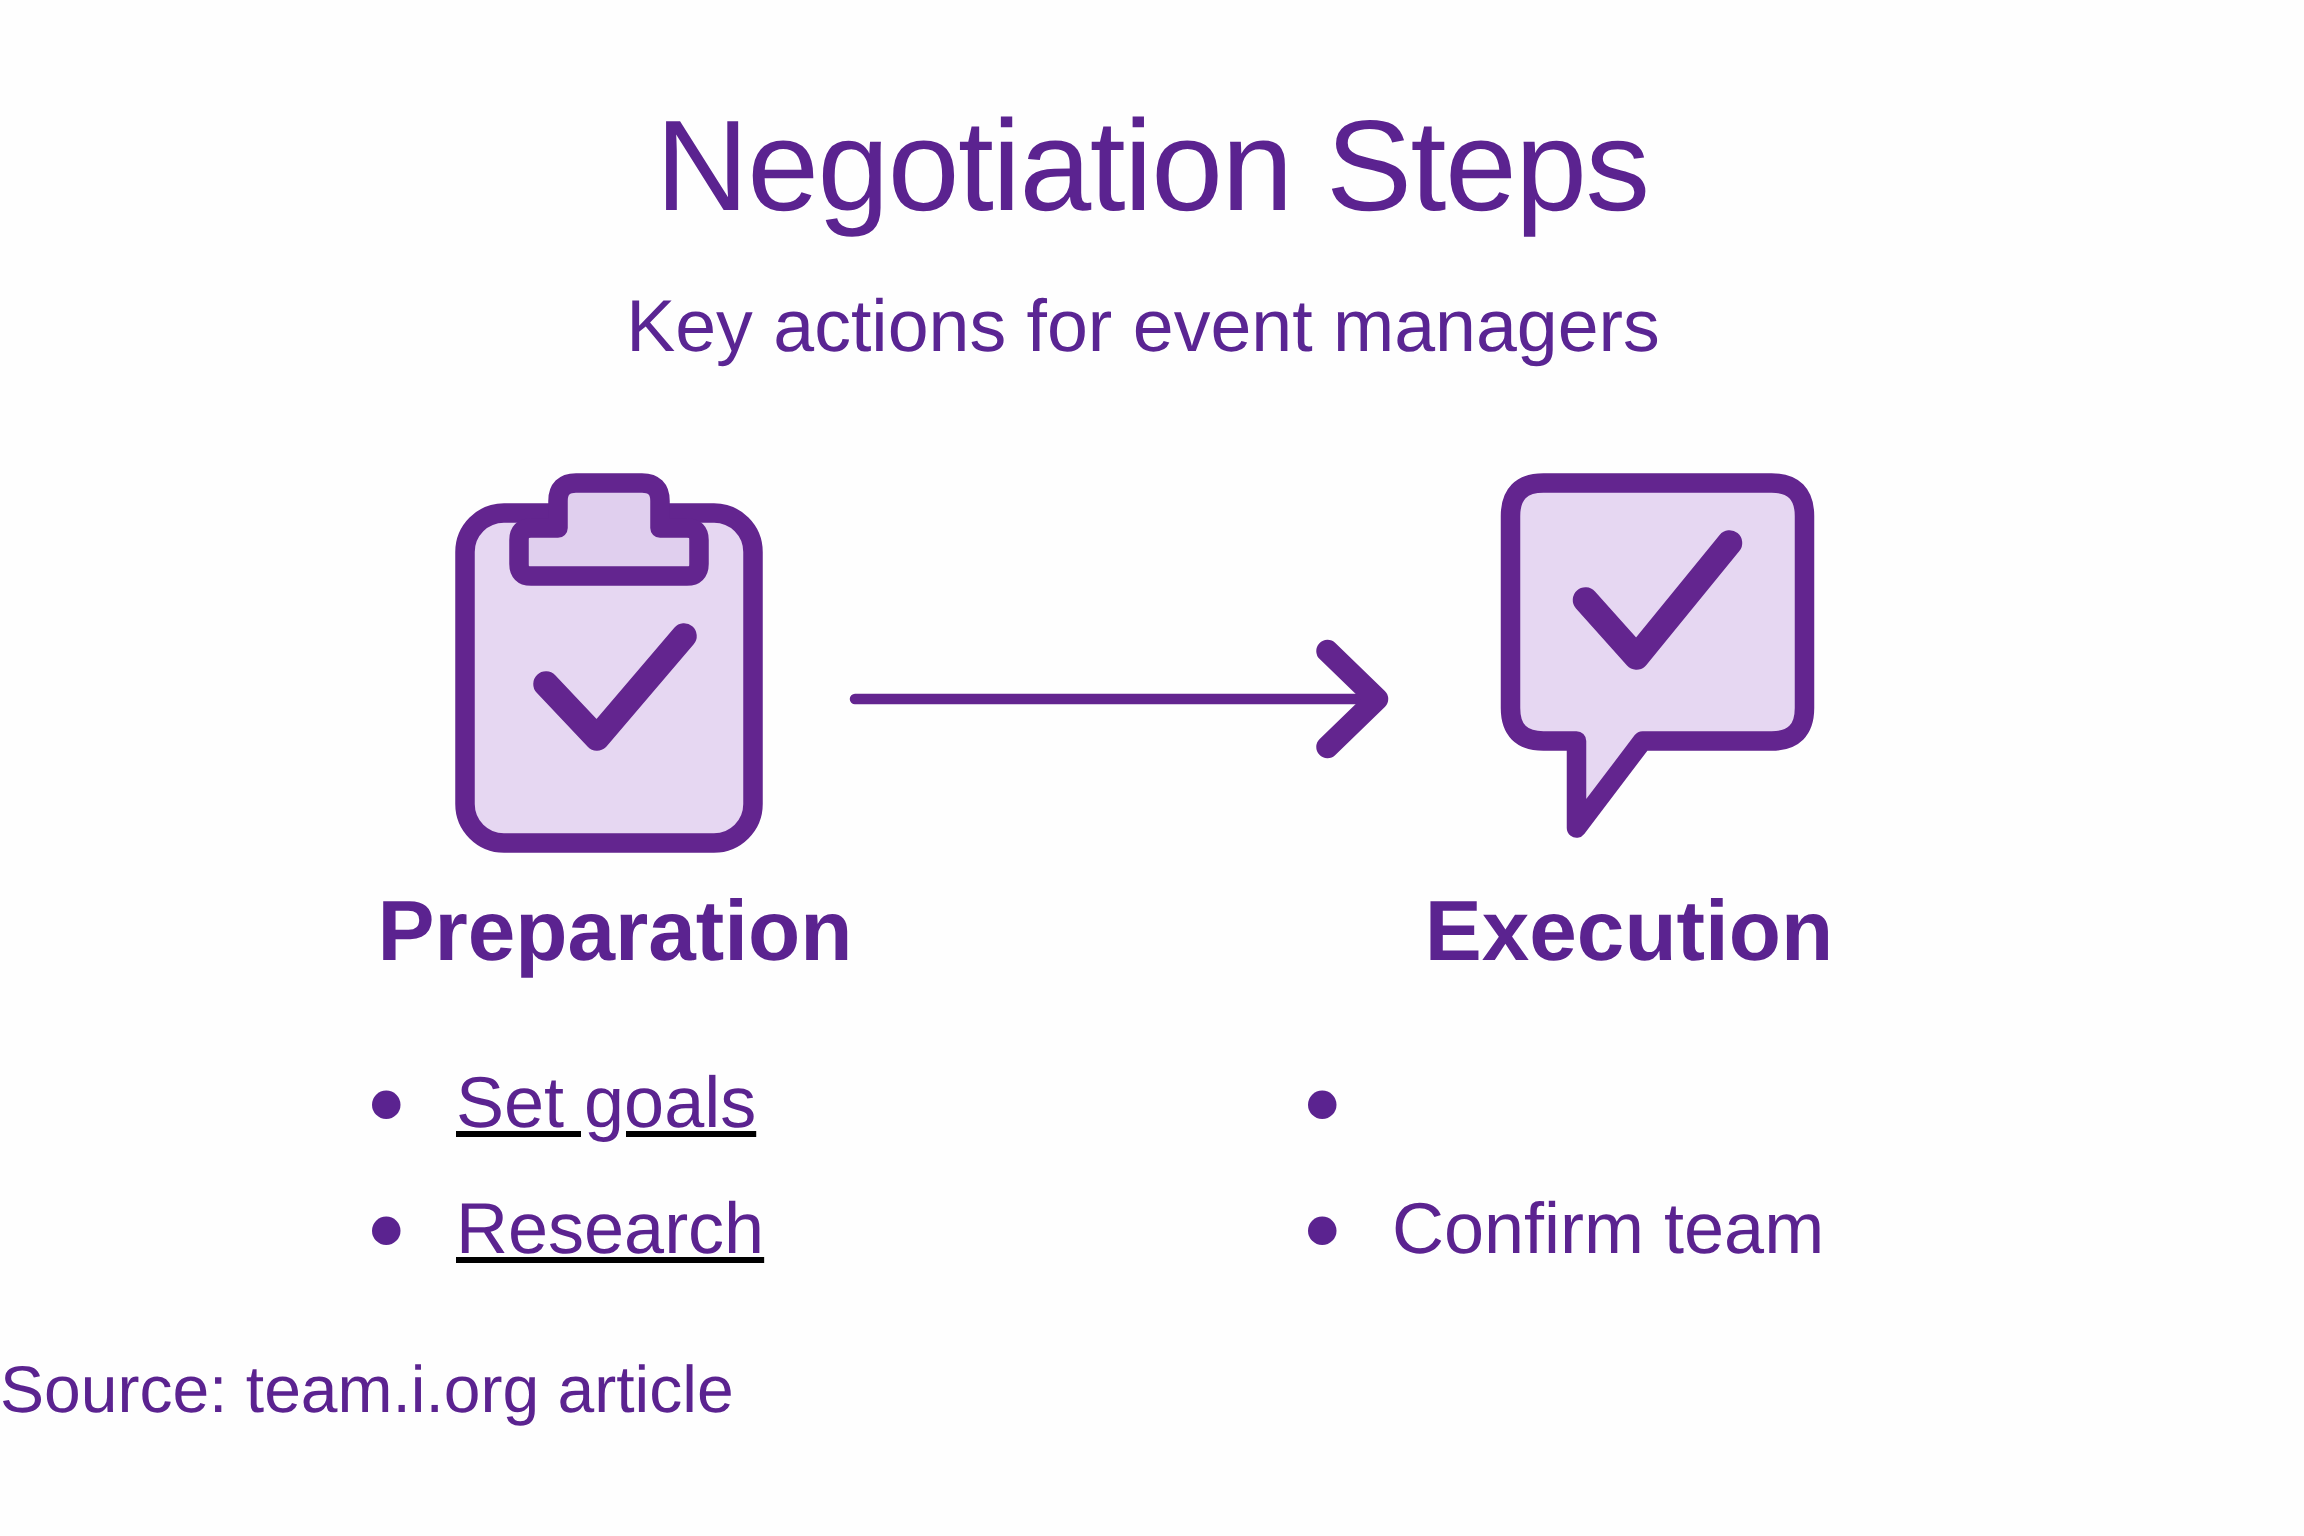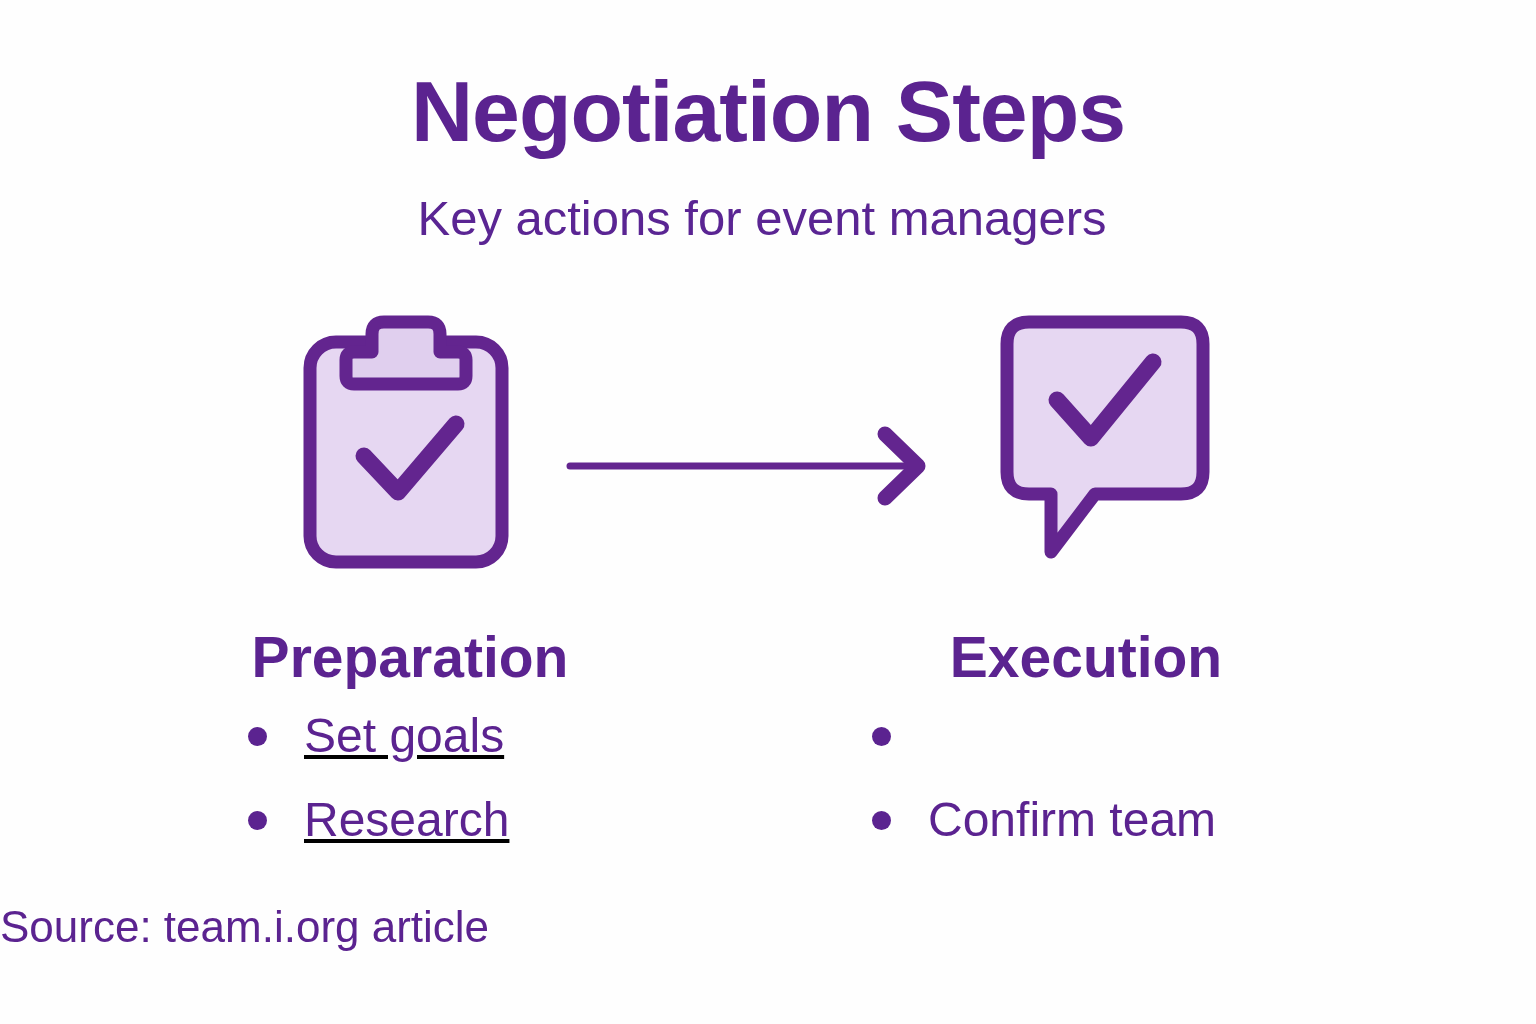--- a/index.html
+++ b/index.html
@@ -21,21 +21,21 @@
   }
 
   
   .title {
     position: absolute;
     top: 66px;
     left: 0;
     width: 1536px;
     text-align: center;
     font-size: 86px;
-    font-weight: bold;
+    font-weight: normal;
     letter-spacing: -1px;
     color: #5b2390;
     line-height: 1.05;
   }
   .subtitle {
     position: absolute;
     top: 192px;
     left: 0;
     width: 1524px;
     text-align: center;
@@ -70,21 +70,20 @@
 
   
   .col-heading {
     position: absolute;
     top: 592px;
     font-size: 57px;
     font-weight: bold;
     color: #5b2390;
     text-align: center;
     line-height: 1.05;
-    margin-top: 36px;
   }
   .col-heading.left  { left: 140px; width: 540px; }
   .col-heading.right { left: 816px; width: 540px; }
 
   
   .bullets {
     position: absolute;
     top: 694px;
   }
   .bullets.left  { left: 248px; text-decoration: underline; }

